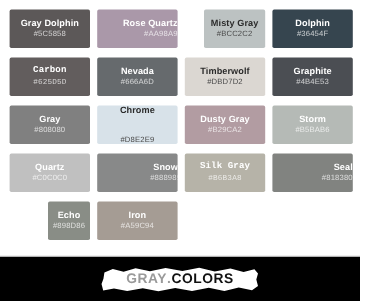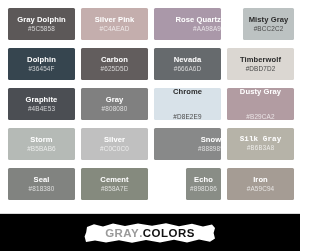--- a/index.html
+++ b/index.html
@@ -120,37 +120,33 @@
 </head>
 <body>
 
 <div id="palette-page">
 
   <div id="swatch-grid">
       <div class="swatch light-text" style="background: rgb(92, 88, 88);">
         <div class="swatch-name">Gray Dolphin</div>
         <div class="swatch-hex">#5C5858</div>
       </div>
-      <div class="swatch light-text" style="background: rgb(196, 174, 173);">
-        <div class="swatch-name">Silver Pink</div>
-        <div class="swatch-hex">#C4AEAD</div>
-      </div>
       <div class="swatch light-text" style="background: rgb(170, 152, 169); align-items: flex-end;">
         <div class="swatch-name">Rose Quartz</div>
         <div class="swatch-hex">#AA98A9</div>
       </div>
       <div class="swatch dark-text" style="background: rgb(188, 194, 194); margin-left: 16px;">
         <div class="swatch-name">Misty Gray</div>
         <div class="swatch-hex">#BCC2C2</div>
       </div>
       <div class="swatch light-text" style="background: rgb(54, 69, 79);">
         <div class="swatch-name">Dolphin</div>
         <div class="swatch-hex">#36454F</div>
       </div>
-      <div class="swatch light-text" style="background: rgb(98, 93, 93);">
+      <div class="swatch light-text" style="background: rgb(98, 93, 93); font-family: Liberation Mono, monospace;">
         <div class="swatch-name">Carbon</div>
         <div class="swatch-hex">#625D5D</div>
       </div>
       <div class="swatch light-text" style="background: rgb(102, 106, 109);">
         <div class="swatch-name">Nevada</div>
         <div class="swatch-hex">#666A6D</div>
       </div>
       <div class="swatch dark-text" style="background: rgb(219, 215, 210);">
         <div class="swatch-name">Timberwolf</div>
         <div class="swatch-hex">#DBD7D2</div>
@@ -160,47 +156,43 @@
         <div class="swatch-hex">#4B4E53</div>
       </div>
       <div class="swatch light-text" style="background: rgb(128, 128, 128);">
         <div class="swatch-name">Gray</div>
         <div class="swatch-hex">#808080</div>
       </div>
       <div class="swatch dark-text" style="background: rgb(216, 226, 233); justify-content: space-between;">
         <div class="swatch-name">Chrome</div>
         <div class="swatch-hex">#D8E2E9</div>
       </div>
-      <div class="swatch light-text" style="background: rgb(178, 156, 162); justify-content: space-between;">
+      <div class="swatch light-text" style="background: rgb(178, 156, 162);">
         <div class="swatch-name">Dusty Gray</div>
         <div class="swatch-hex">#B29CA2</div>
       </div>
       <div class="swatch light-text" style="background: rgb(181, 186, 182);">
         <div class="swatch-name">Storm</div>
         <div class="swatch-hex">#B5BAB6</div>
       </div>
       <div class="swatch light-text" style="background: rgb(192, 192, 192);">
-        <div class="swatch-name">Silver</div>
+        <div class="swatch-name">Quartz</div>
         <div class="swatch-hex">#C0C0C0</div>
       </div>
       <div class="swatch light-text" style="background: rgb(136, 137, 137); padding-left: 47px;">
         <div class="swatch-name">Snow</div>
         <div class="swatch-hex">#888989</div>
       </div>
       <div class="swatch light-text" style="background: rgb(182, 179, 168); font-family: Liberation Mono, monospace;">
         <div class="swatch-name">Silk Gray</div>
         <div class="swatch-hex">#B6B3A8</div>
       </div>
-      <div class="swatch light-text" style="background: rgb(129, 131, 128);">
+      <div class="swatch light-text" style="background: rgb(129, 131, 128); align-items: flex-end;">
         <div class="swatch-name">Seal</div>
         <div class="swatch-hex">#818380</div>
-      </div>
-      <div class="swatch light-text" style="background: rgb(133, 138, 126);">
-        <div class="swatch-name">Cement</div>
-        <div class="swatch-hex">#858A7E</div>
       </div>
       <div class="swatch light-text" style="background: rgb(137, 141, 134); margin-left: 32px;">
         <div class="swatch-name">Echo</div>
         <div class="swatch-hex">#898D86</div>
       </div>
       <div class="swatch light-text" style="background: rgb(165, 156, 148);">
         <div class="swatch-name">Iron</div>
         <div class="swatch-hex">#A59C94</div>
       </div>
     </div>

